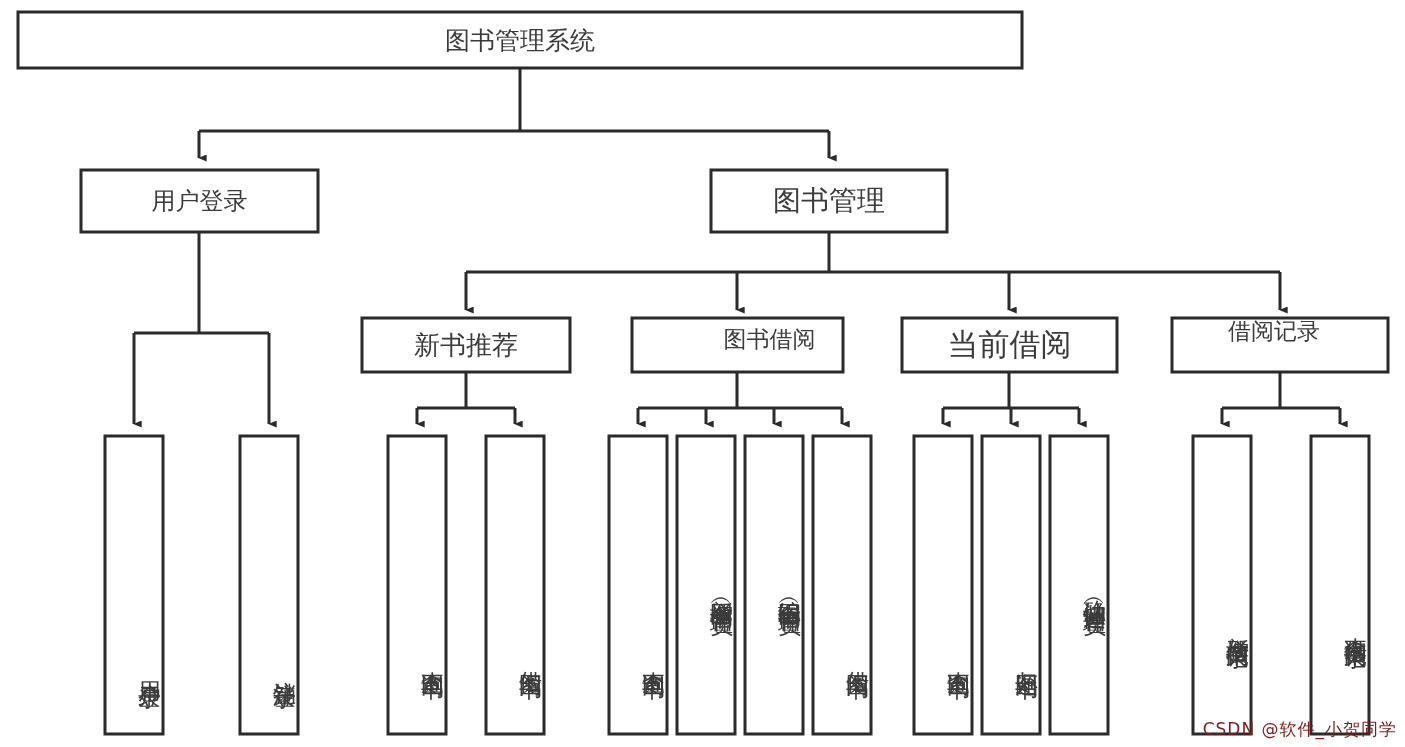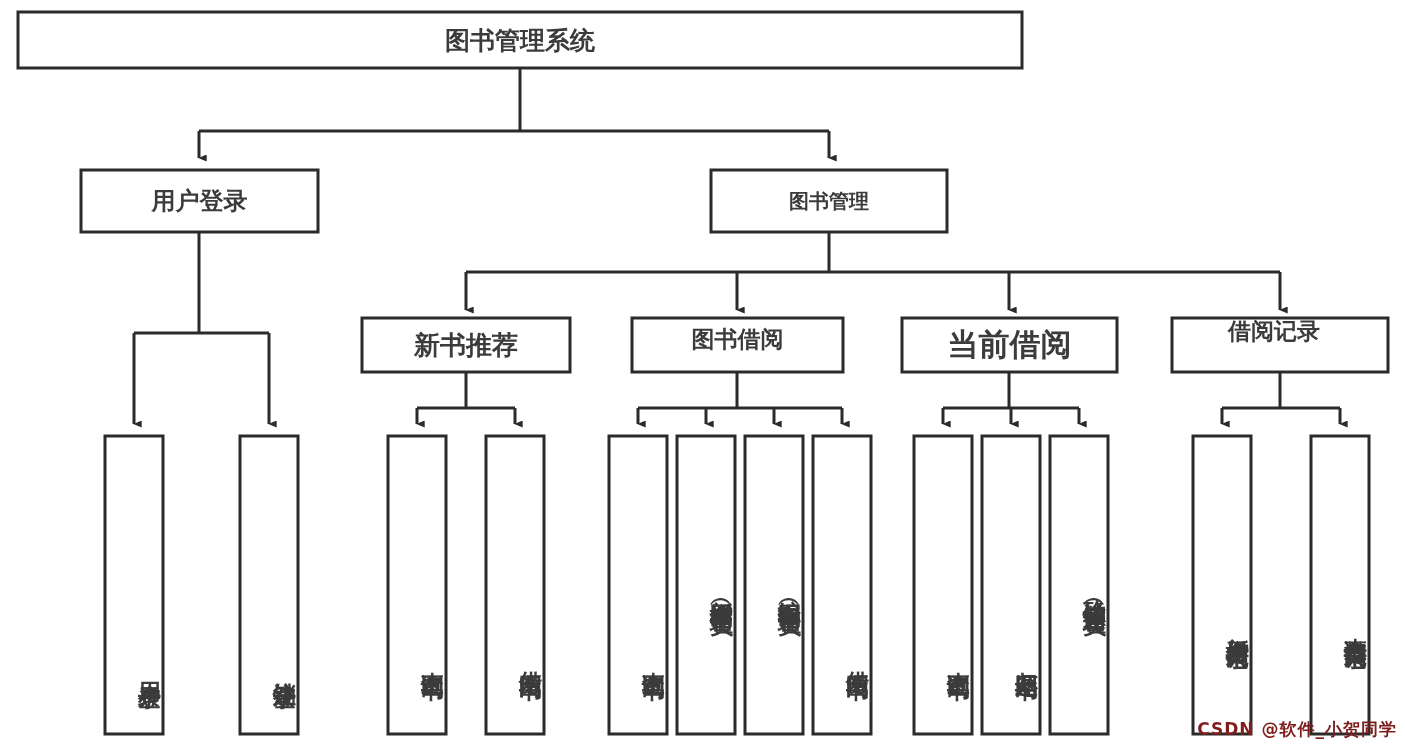--- a/index.html
+++ b/index.html
@@ -1,20 +1,20 @@
 <!DOCTYPE html>
 <html><head>
 <meta charset="utf-8">
 <style>
   html,body{margin:0;padding:0;background:#ffffff;}
   body{
     font-family:"DejaVu Sans","Liberation Sans",sans-serif;
     width:1405px;height:747px;overflow:hidden;
   }
-  #stage{position:relative;width:1405px;height:747px;background:#fff;font-weight:bold;}
+  #stage{position:relative;width:1405px;height:747px;background:#fff;}
   svg#diagram{position:absolute;left:0;top:0;width:1405px;height:747px;display:block;}
   .node-rect{fill:#ffffff;stroke:#2b2b2b;stroke-width:3;}
   .link{stroke:#2b2b2b;stroke-width:3;fill:none;stroke-linecap:butt;}
   .vtext{
     position:absolute;
     display:flex;
     align-items:flex-start;
     justify-content:center;
     writing-mode:vertical-rl;
     text-orientation:upright;
@@ -128,24 +128,24 @@
       <rect class="node-rect" x="1050" y="436" width="58" height="298"></rect>
 
       <rect class="node-rect" x="1193" y="436" width="58" height="298"></rect>
       <rect class="node-rect" x="1311" y="436" width="58" height="298"></rect>
     </g>
   </svg>
 
   <div class="htext" style="left:18px;top:12px;width:1004px;height:56px;font-size:25px;">图书管理系统</div>
 
   <div class="htext" style="left:81px;top:170px;width:237px;height:62px;font-size:24px;">用户登录</div>
-  <div class="htext" style="left:711px;top:170px;width:236px;height:62px;font-size:20px;">图书管理</div>
+  <div class="htext" style="left:711px;top:170px;width:236px;height:62px;font-size:28px;">图书管理</div>
 
   <div class="htext" style="left:362px;top:318px;width:208px;height:54px;font-size:26px;">新书推荐</div>
-  <div class="htext" style="left:632px;top:318px;width:211px;height:42px;font-size:23px;">图书借阅</div>
+  <div class="htext" style="left:632px;top:318px;width:211px;height:42px;font-size:23px;padding-left:32px;">图书借阅</div>
   <div class="htext" style="left:902px;top:318px;width:215px;height:54px;font-size:31px;">当前借阅</div>
   <div class="htext" style="left:1172px;top:304px;width:204px;height:54px;font-size:23px;">借阅记录</div>
 
   <div class="vtext" style="left:105px;top:436px;width:58px;height:298px;padding-top:82px;">用户登录</div>
   <div class="vtext" style="left:240px;top:436px;width:58px;height:298px;padding-top:82px;">注销登录</div>
 
   <div class="vtext" style="left:388px;top:436px;width:58px;height:298px;padding-top:72px;">查询图书</div>
   <div class="vtext" style="left:486px;top:436px;width:58px;height:298px;padding-top:72px;">借阅图书</div>
 
   <div class="vtext" style="left:609px;top:436px;width:58px;height:298px;padding-top:72px;">查询图书</div>

